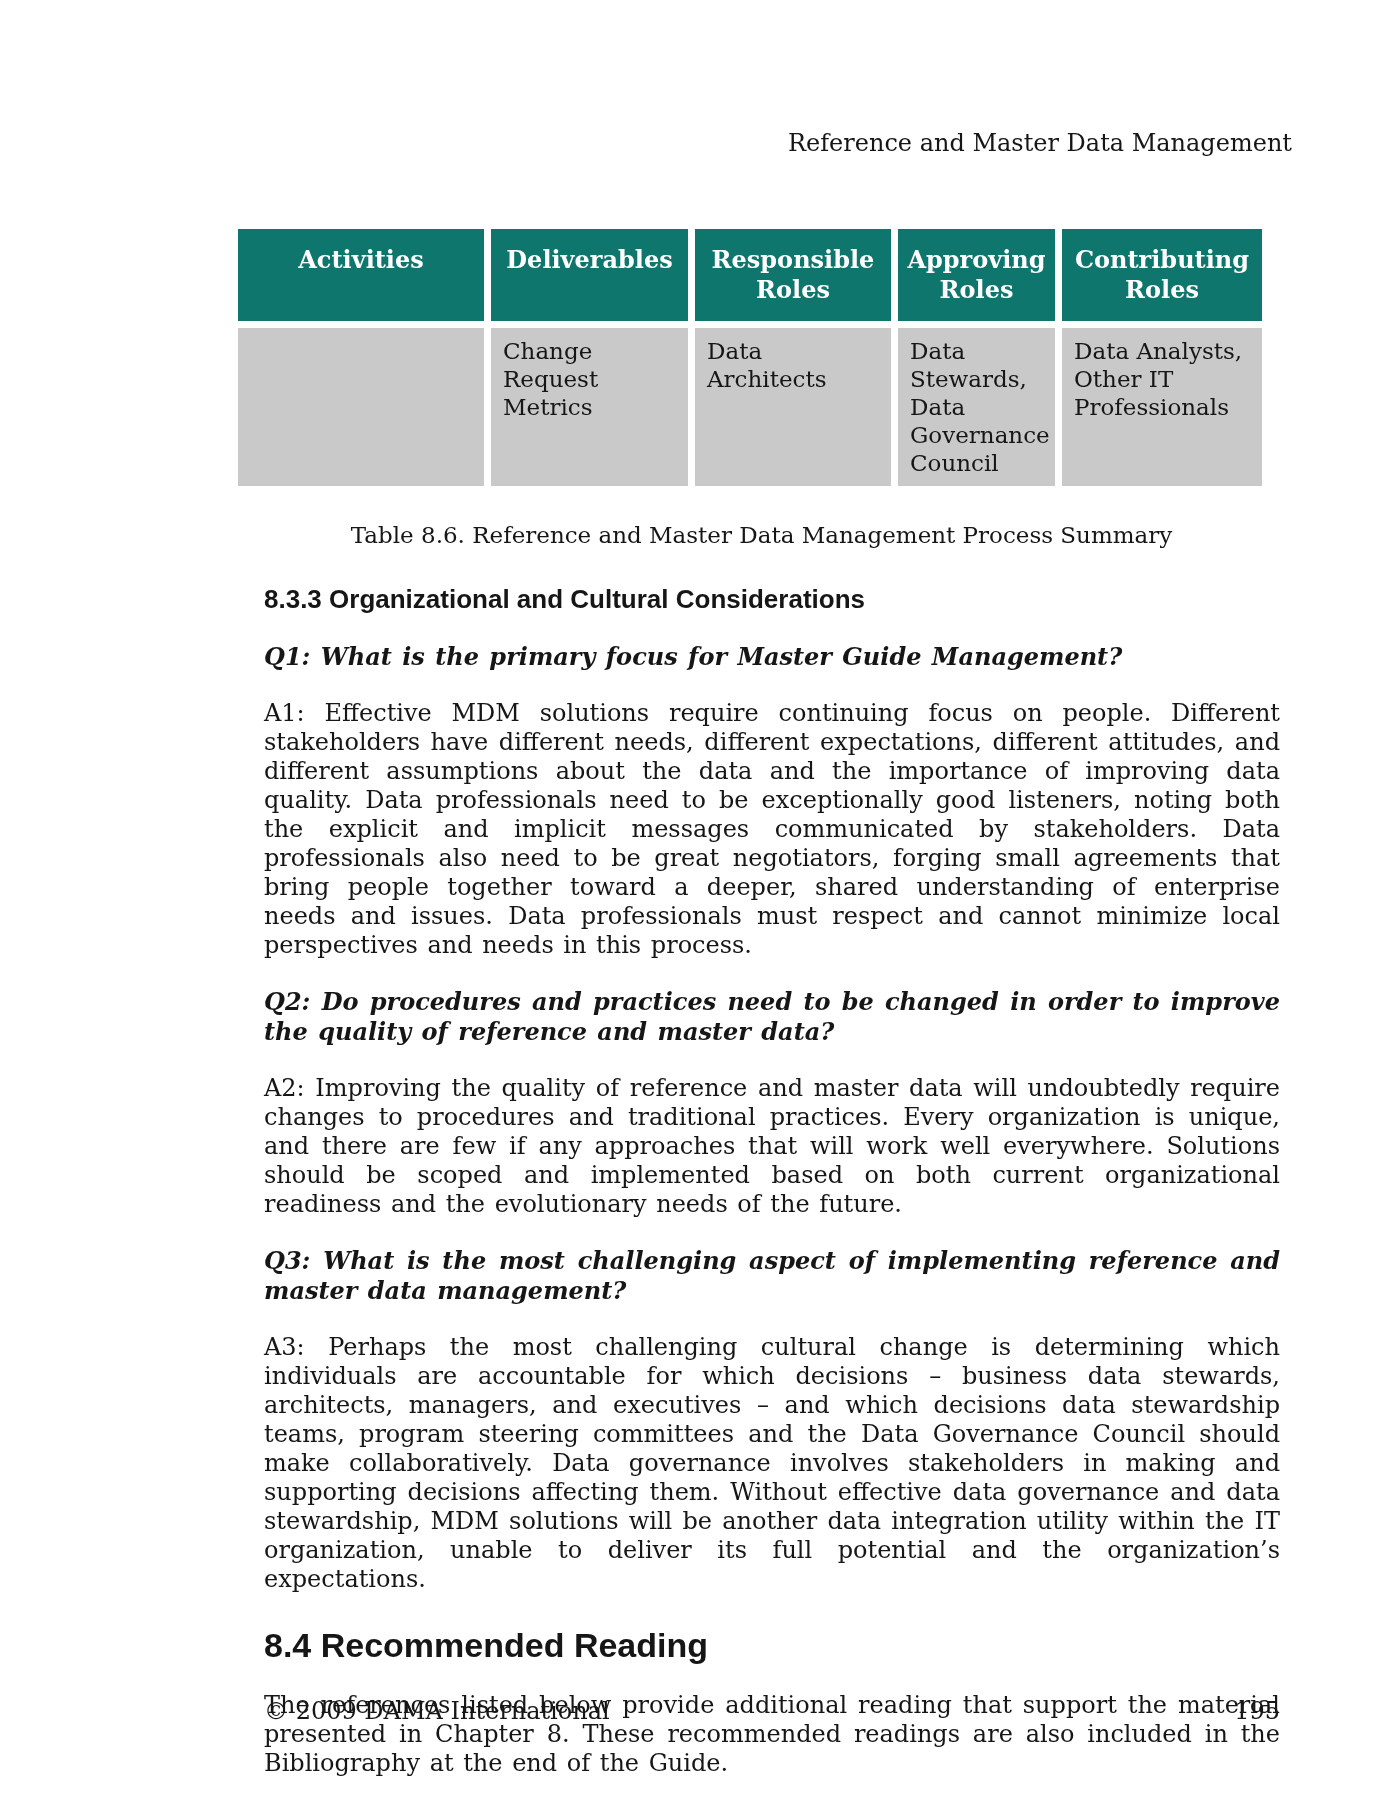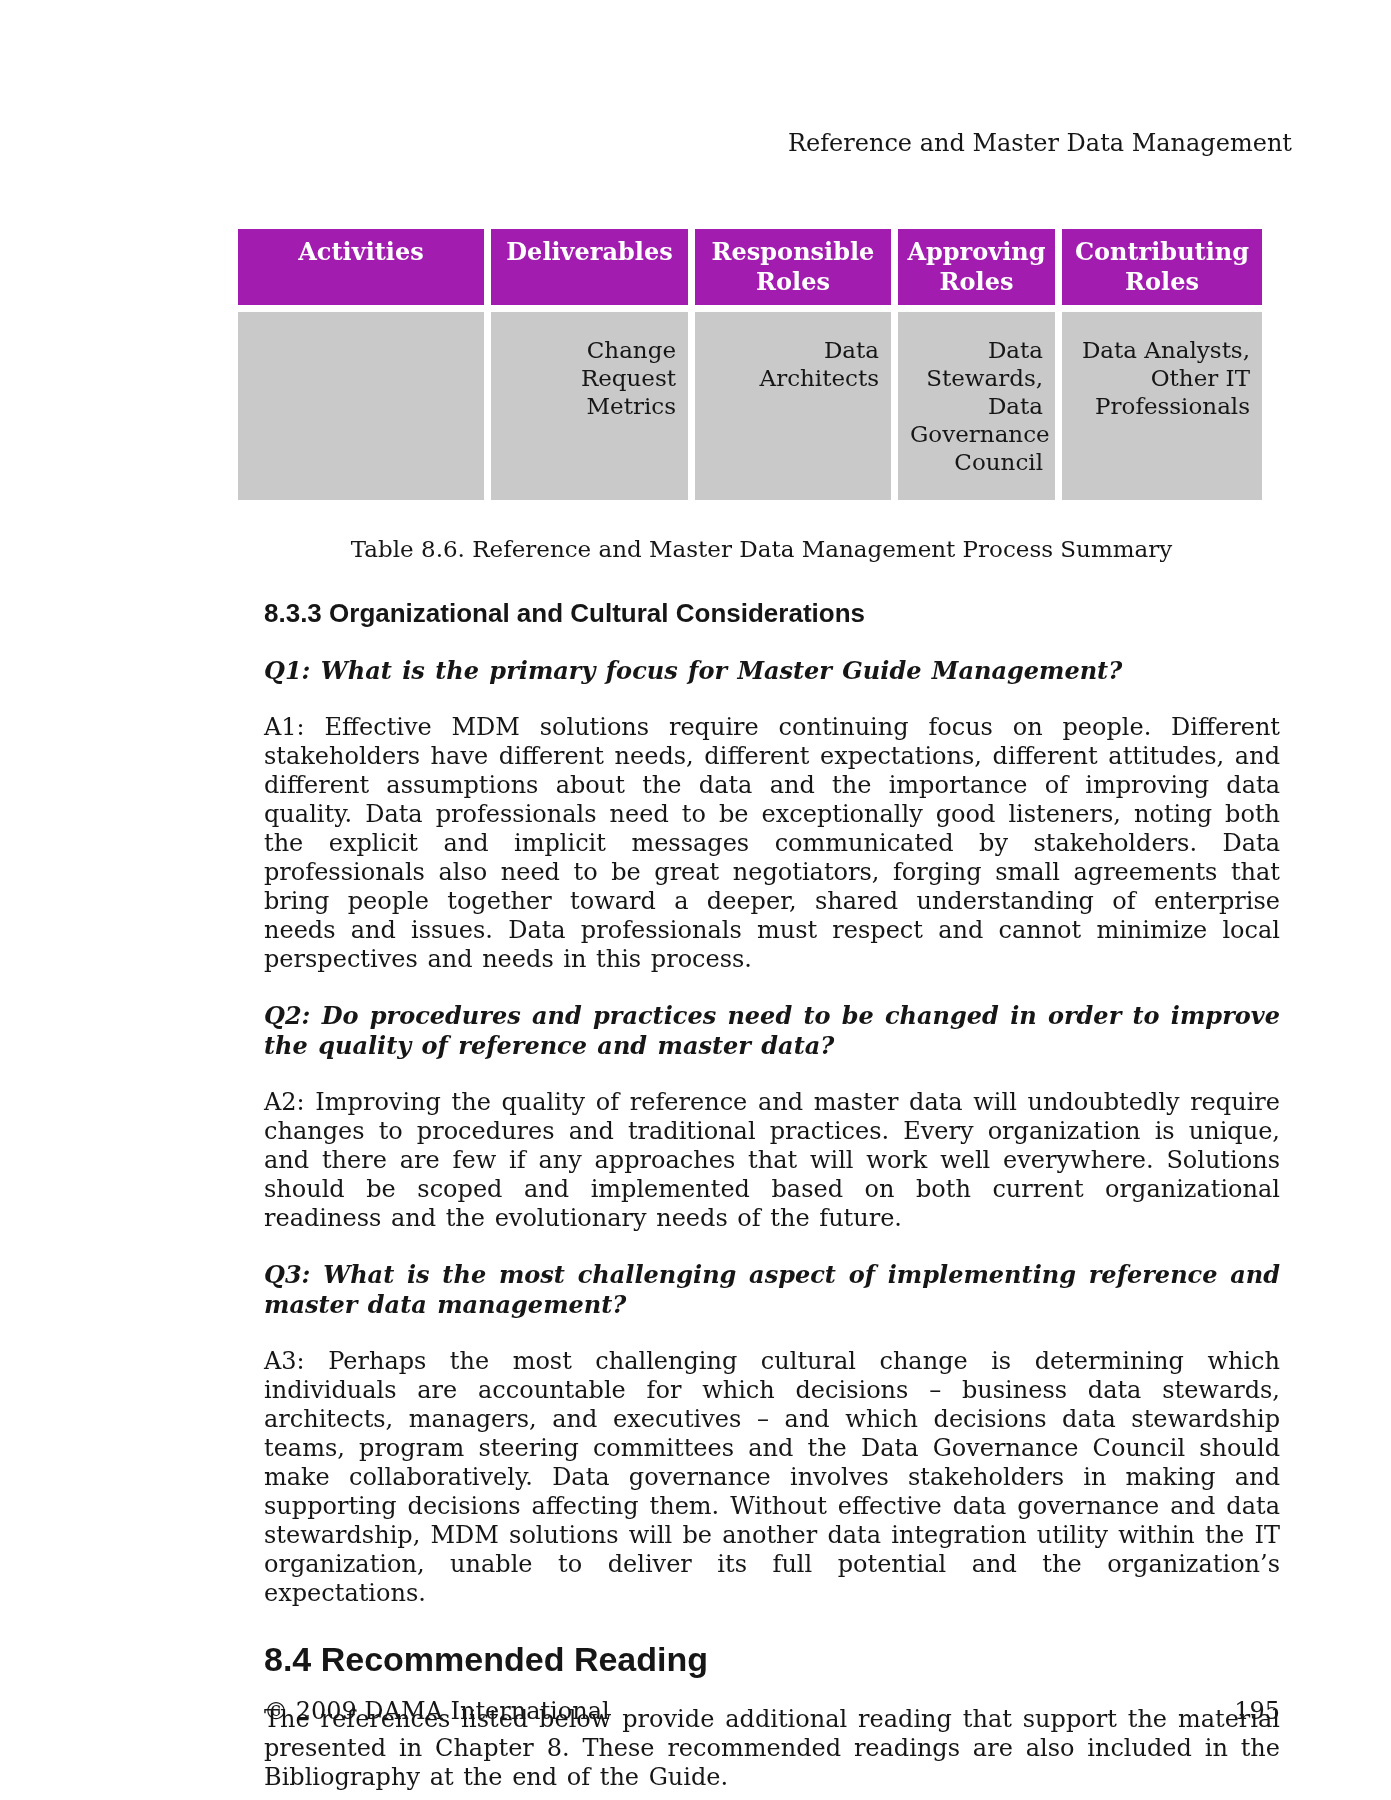--- a/index.html
+++ b/index.html
@@ -29,36 +29,36 @@
     width: 1061px;
   }
   table.summary {
     border-collapse: separate;
     border-spacing: 7px;
     width: 1038px;
     margin: -7px 0 0 0;
     table-layout: fixed;
   }
   table.summary th {
-    background: #a21caf;
+    background: #0f766e;
     color: #ffffff;
     font-weight: bold;
     font-size: 24px;
     line-height: 30px;
     vertical-align: top;
-    padding: 8px 6px;
+    padding: 16px 6px;
     height: 73px;
   }
   table.summary td {
     background: #c9c9c9;
     font-size: 23px;
     line-height: 28px;
-    text-align: right;
+    text-align: left;
     vertical-align: top;
-    padding: 24px 12px;
+    padding: 9px 12px;
     height: 147px;
   }
   .caption {
     margin-top: 28px;
     text-align: center;
     font-size: 23px;
     line-height: 29px;
   }
   .txt { margin-left: 21px; width: 1040px; }
   h3.sec-heading {

